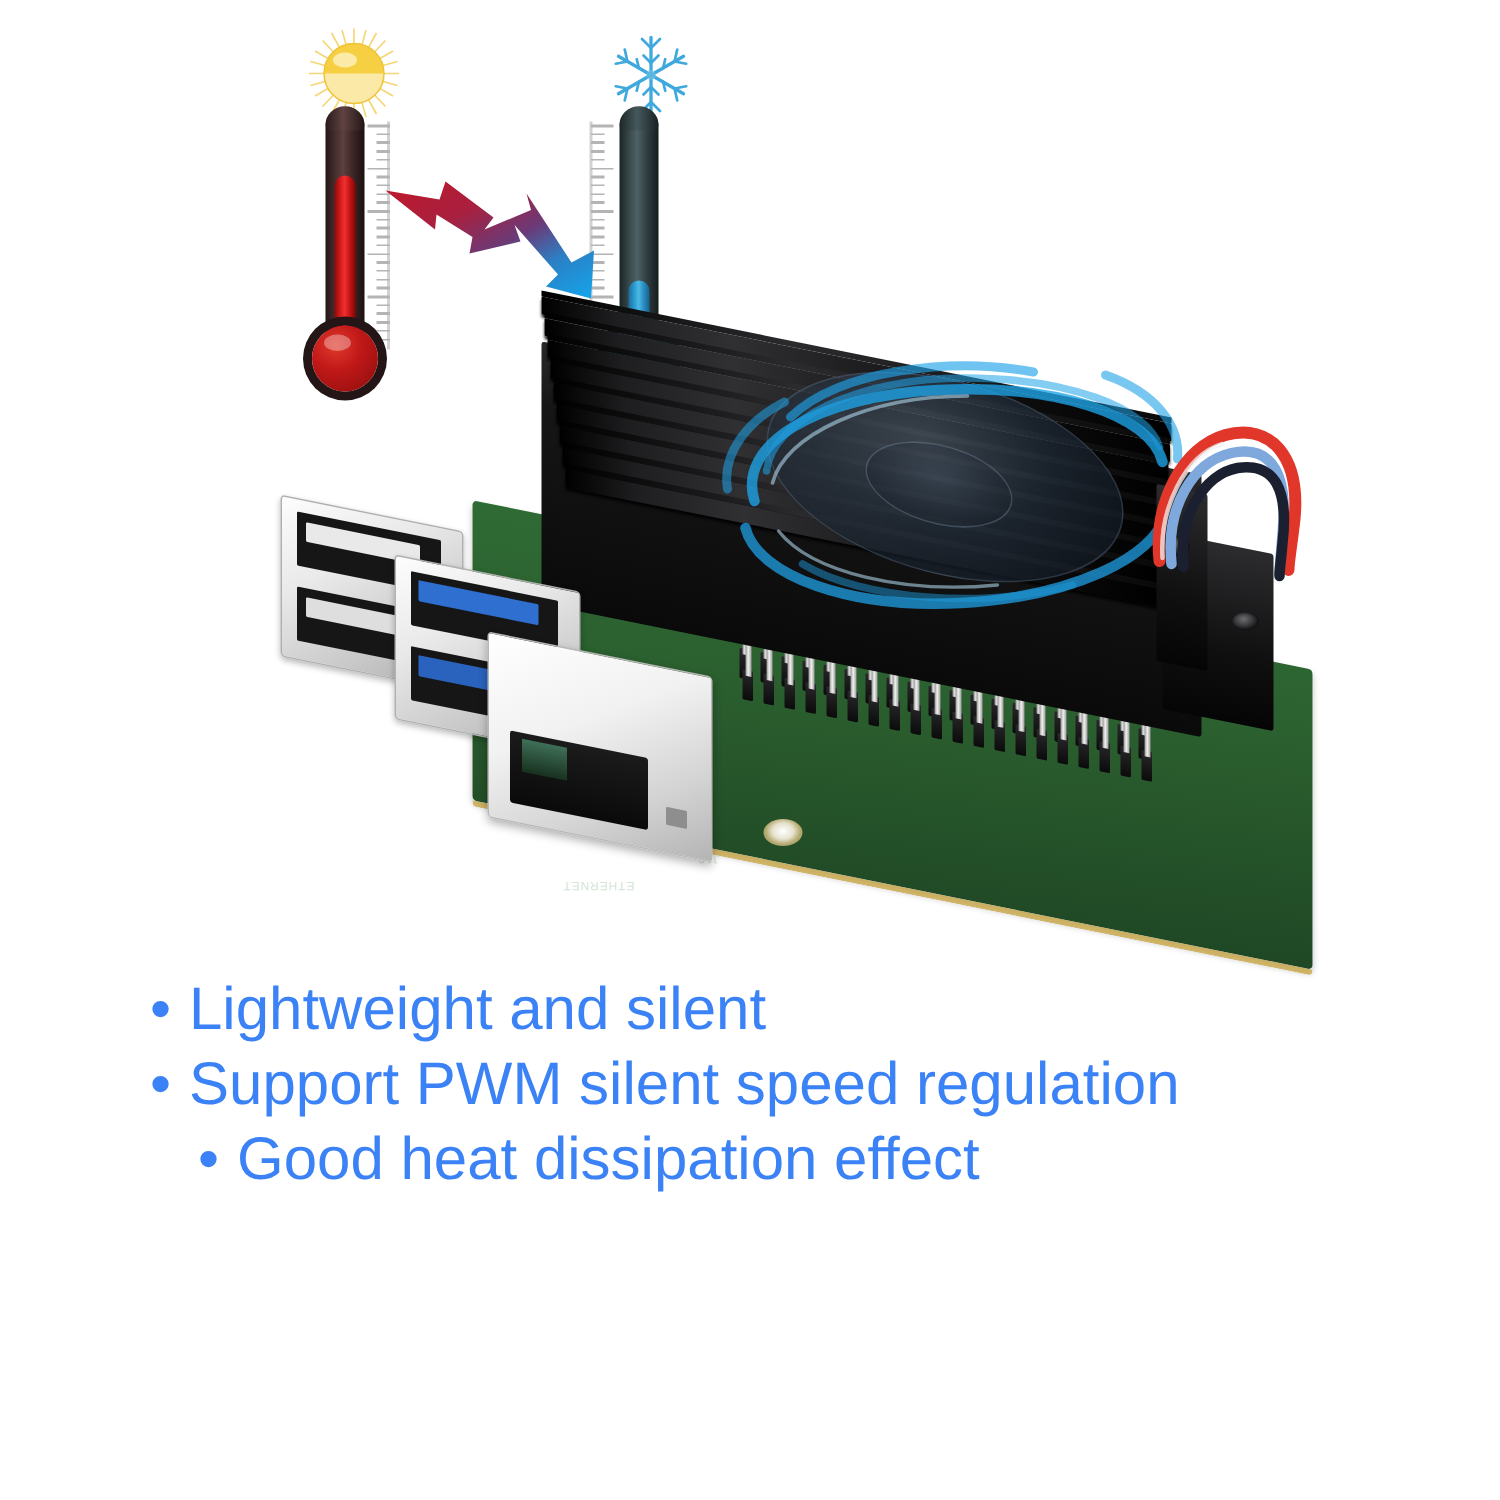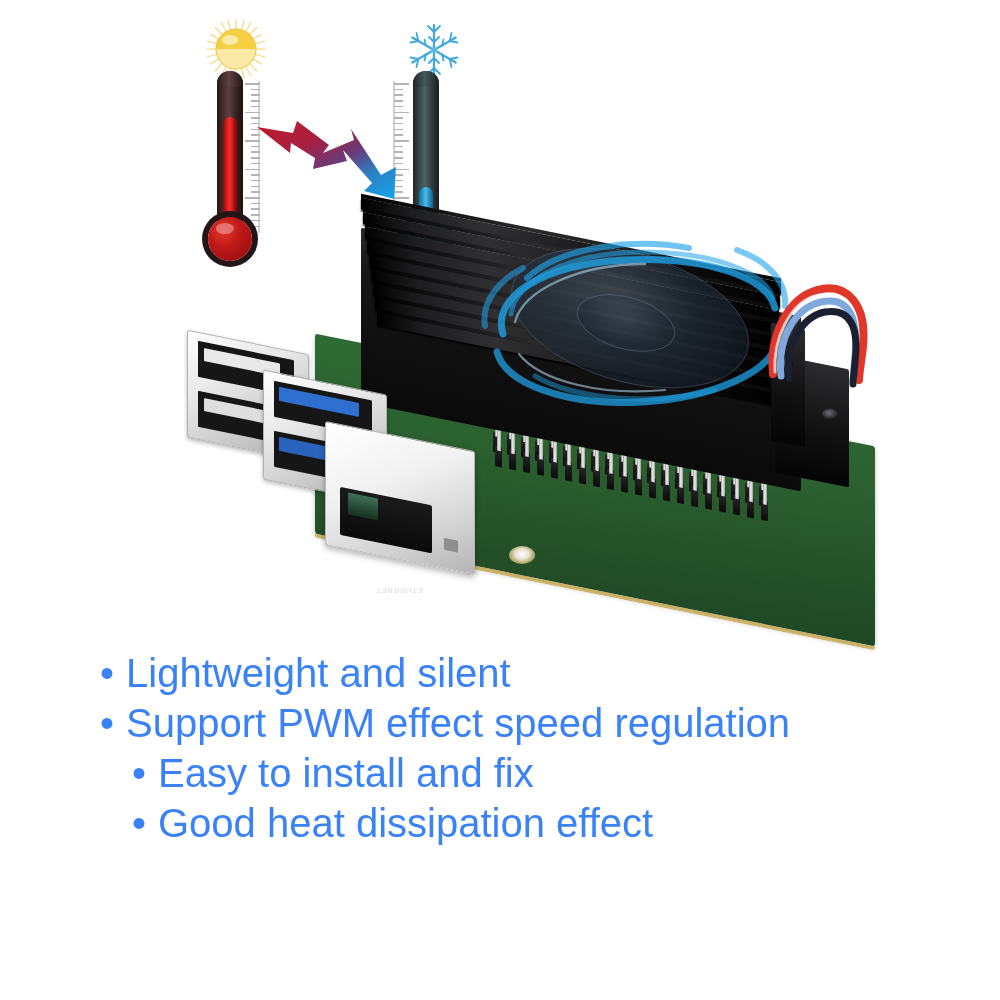--- a/index.html
+++ b/index.html
@@ -504,23 +504,20 @@
       <div style="position:absolute;left:118px;top:92px;width:14px;height:12px;background:#8e8e8e;border-radius:1px;"></div>
     </div>
 
   </div>
 
   <div id="features">
     <div class="feat">
       <span class="bl">•</span><span>Lightweight and silent</span>
     </div>
     <div class="feat">
-      <span class="bl">•</span><span>Support PWM effect speed regulation</span>
-    </div>
-    <div class="feat indent">
-      <span class="bl">•</span><span>Easy to install and fix</span>
+      <span class="bl">•</span><span>Support PWM silent speed regulation</span>
     </div>
     <div class="feat indent">
       <span class="bl">•</span><span>Good heat dissipation effect</span>
     </div>
   </div>
 
 </div>
 
 </body></html>

